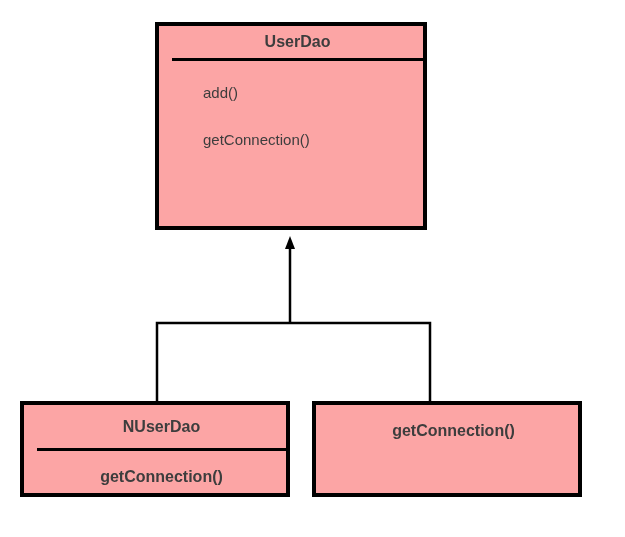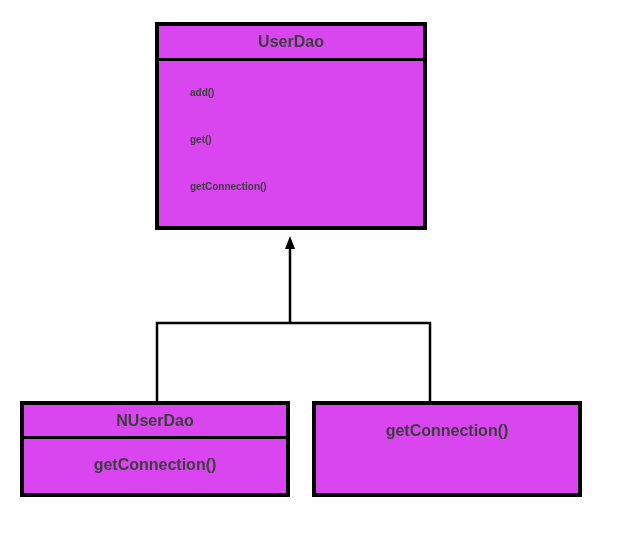--- a/index.html
+++ b/index.html
@@ -16,43 +16,44 @@
   }
   .connector-svg {
     position: absolute; left: 0; top: 0;
     width: 625px; height: 537px;
     pointer-events: none;
   }
   .class-box {
     position: absolute;
     box-sizing: border-box;
     border: 4px solid #000000;
-    background: #d946ef;
+    background: #fca5a5;
+    padding-left: 13px;
   }
   .class-box .title {
     display: flex; align-items: center; justify-content: center;
     box-sizing: border-box;
     font-weight: bold;
     color: #3d3d3d;
     border-bottom: 3px solid #000000;
   }
   
   #box-userdao { left: 155px; top: 22px; width: 272px; height: 208px; }
   #box-userdao .title { height: 35px; font-size: 16px; }
   #box-userdao .methods { padding: 8px 0 0 31px; }
   #box-userdao .method {
     height: 47px;
     display: flex; align-items: center;
-    font-size: 10px; font-weight: bold; color: #3d3d3d;
+    font-size: 15px; font-weight: normal; color: #3d3d3d;
   }
   
   .sub-box { top: 401px; width: 270px; height: 96px; }
   #box-nuserdao { left: 20px; }
   #box-duserdao { left: 312px; }
-  .sub-box .title { height: 34px; font-size: 16px; }
+  .sub-box .title { height: 46px; font-size: 16px; }
   .sub-box .methods {
     height: 51px;
     display: flex; align-items: center; justify-content: center;
   }
   .sub-box .method { font-size: 16px; font-weight: bold; color: #3d3d3d; }
 </style>
 </head>
 <body>
 
 <div class="canvas">
@@ -60,21 +61,20 @@
   <svg class="connector-svg" viewBox="0 0 625 537" xmlns="http://www.w3.org/2000/svg">
     <polyline points="157,402 157,323 430,323 430,402" fill="none" stroke="#000000" stroke-width="2.5"></polyline>
     <line x1="290" y1="323" x2="290" y2="246" stroke="#000000" stroke-width="2.5"></line>
     <polygon points="290,236 285,249 295,249" fill="#000000"></polygon>
   </svg>
 
   <div class="class-box" id="box-userdao">
     <div class="title">UserDao</div>
     <div class="methods">
       <div class="method">add()</div>
-      <div class="method">get()</div>
       <div class="method">getConnection()</div>
     </div>
   </div>
 
   <div class="class-box sub-box" id="box-nuserdao">
     <div class="title">NUserDao</div>
     <div class="methods">
       <div class="method">getConnection()</div>
     </div>
   </div>

